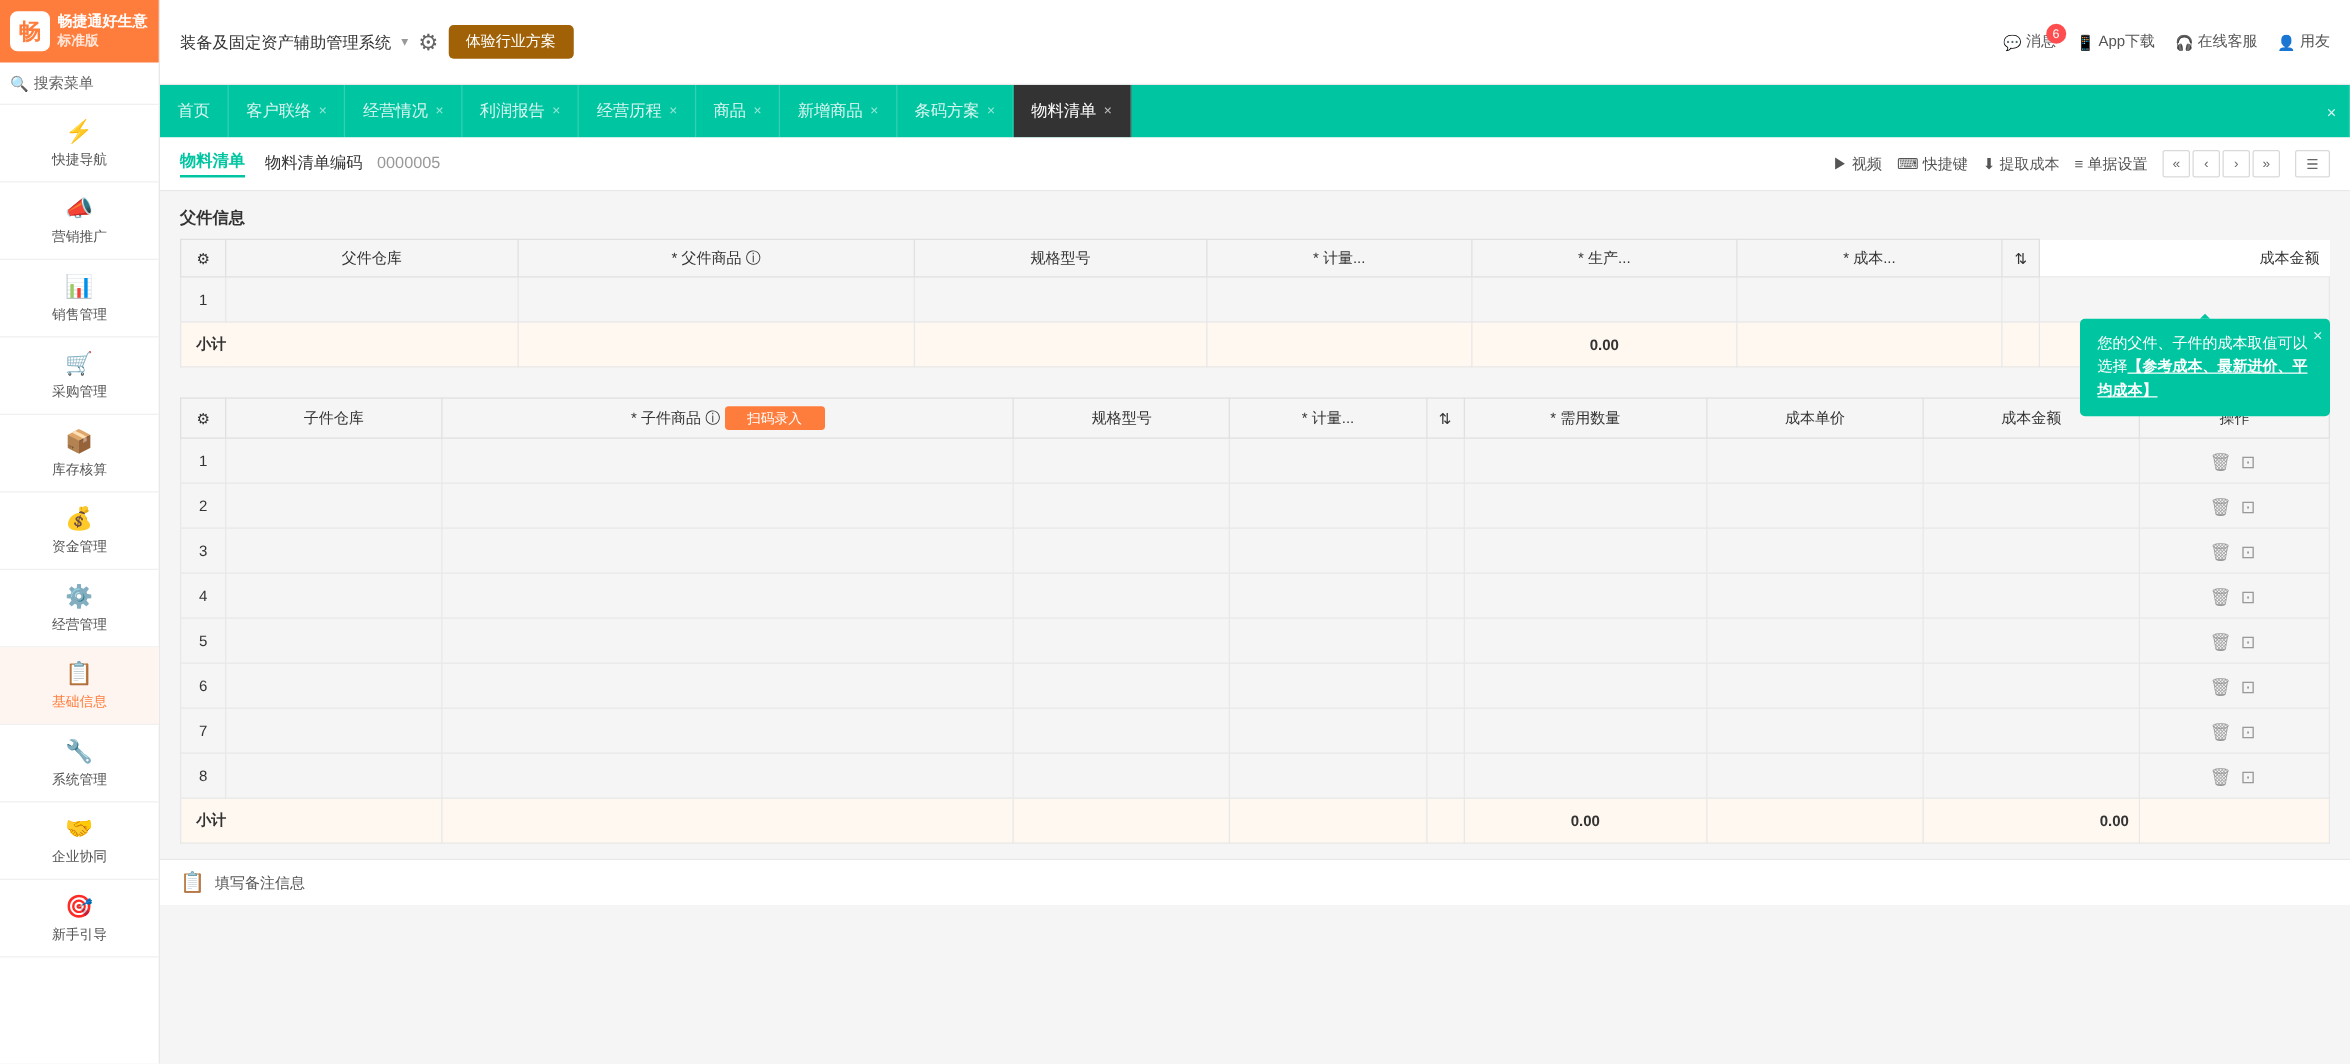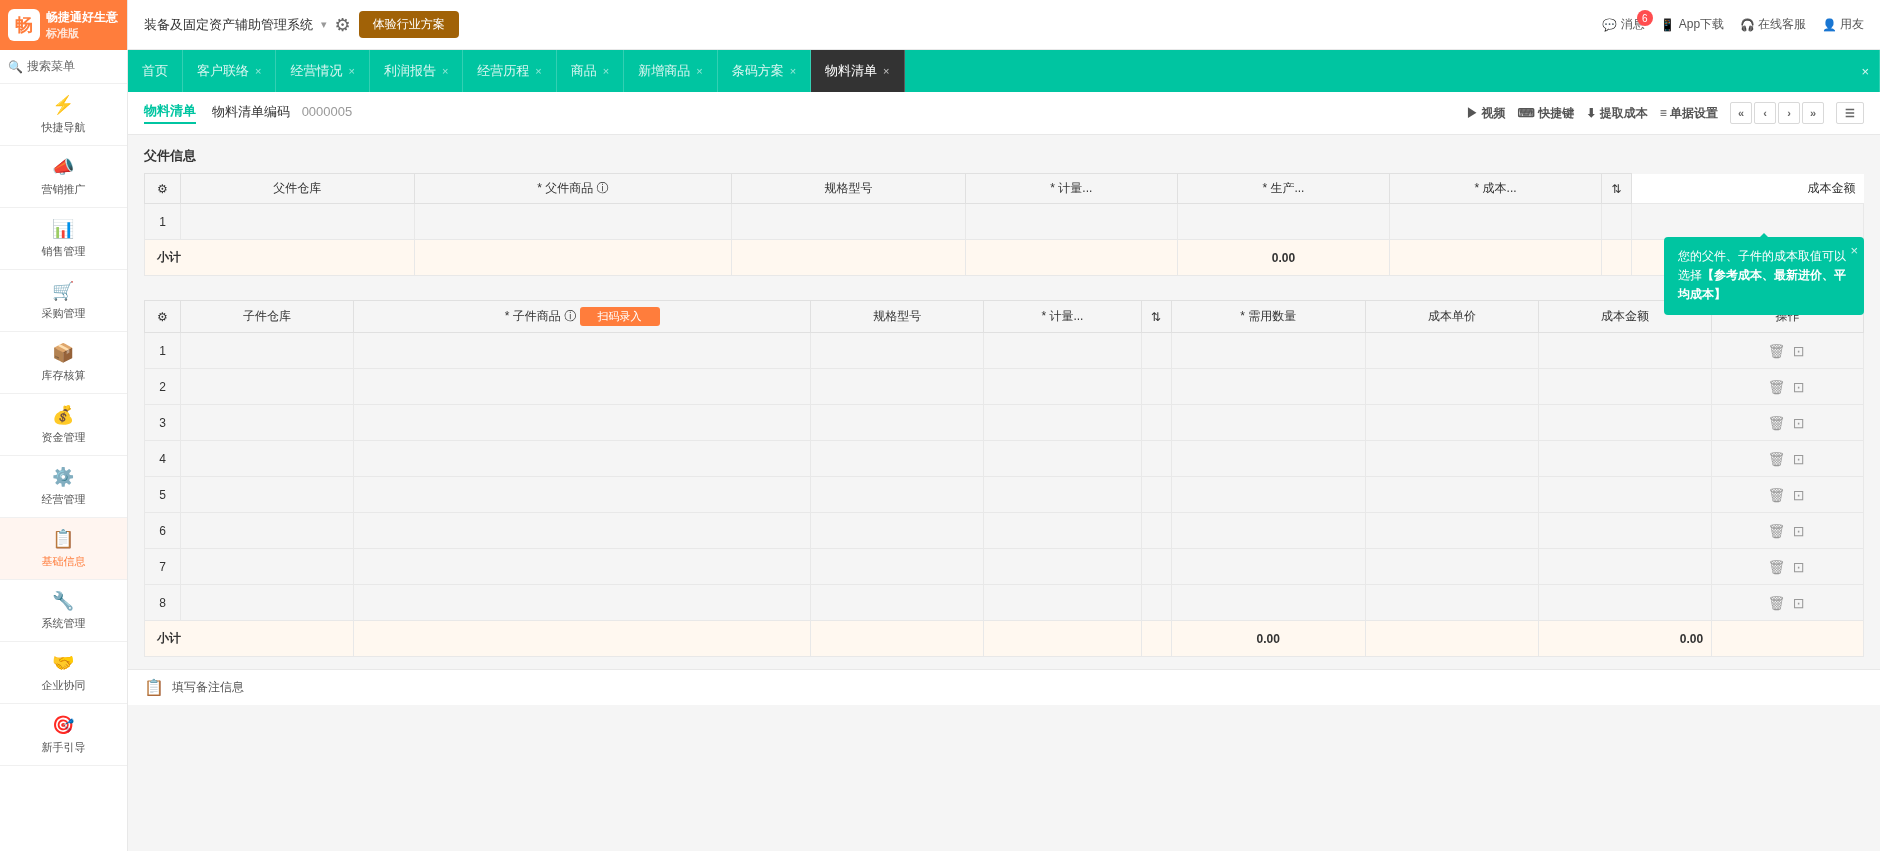--- a/index.html
+++ b/index.html
@@ -62,21 +62,21 @@
     }
     .sidebar-item.active { background: #fff5f0; color: #ff7d3c; }
     .sidebar-icon { font-size: 18px; }
 
     
     .main { flex: 1; display: flex; flex-direction: column; overflow: hidden; }
 
     
     .topbar {
       background: #fff;
-      height: 50px;
+      height: 68px;
       display: flex;
       align-items: center;
       justify-content: space-between;
       padding: 0 16px;
       border-bottom: 1px solid #e8e8e8;
     }
     .topbar-left { display: flex; align-items: center; gap: 8px; }
     .system-title { font-size: 13px; color: #333; }
     .topbar-right { display: flex; align-items: center; gap: 16px; font-size: 12px; color: #555; }
     .topbar-btn {
@@ -145,21 +145,21 @@
       background: #fff;
     }
     .sub-header-left { display: flex; align-items: center; gap: 16px; }
     .sub-tab {
       font-size: 13px;
       color: #333;
       cursor: pointer;
       padding-bottom: 2px;
     }
     .sub-tab.active { color: #00c5a1; border-bottom: 2px solid #00c5a1; font-weight: bold; }
-    .sub-header-right { display: flex; align-items: center; gap: 12px; font-size: 12px; color: #555; font-weight: bold; }
+    .sub-header-right { display: flex; align-items: center; gap: 12px; font-size: 12px; color: #555; }
     .sub-header-right span { cursor: pointer; }
 
     
     .section { padding: 12px 16px 0; }
     .section-title { font-size: 13px; font-weight: bold; color: #333; margin-bottom: 8px; }
 
     
     .data-table {
       width: 100%;
       border-collapse: collapse;
@@ -670,18 +670,18 @@
         </table>
       </div>
 
       <div class="bottom-bar" style="margin-top:12px;">
         <span class="bottom-icon">📋</span>
         <span>填写备注信息</span>
       </div>
 
       <div class="tooltip-box">
         <span class="tooltip-close">×</span>
-        <span>您的父件、子件的成本取值可以选择<span style="font-weight:bold;">【参考成本、最新进价、平均成本】</span></span>
+        <span>您的父件、子件的成本取值可以选择<span style="font-weight:bold;text-decoration:underline;">【参考成本、最新进价、平均成本】</span></span>
       </div>
 
     </div>
   </div>
 </div>
 
 </body></html>

